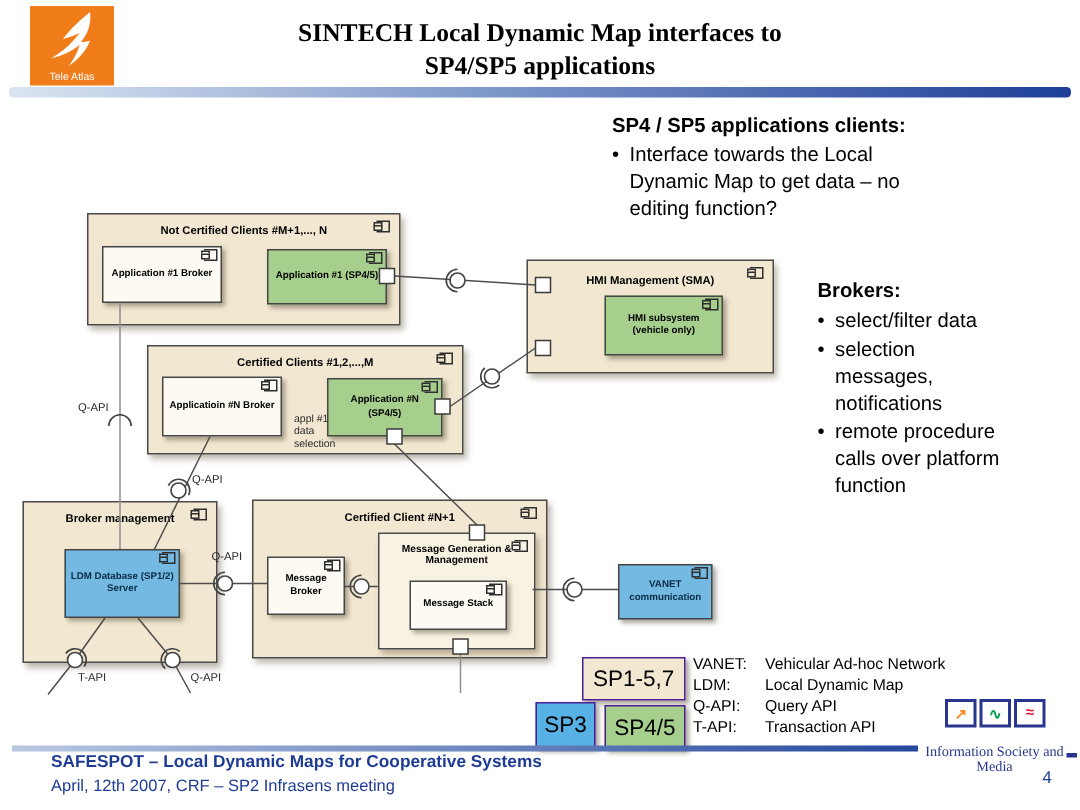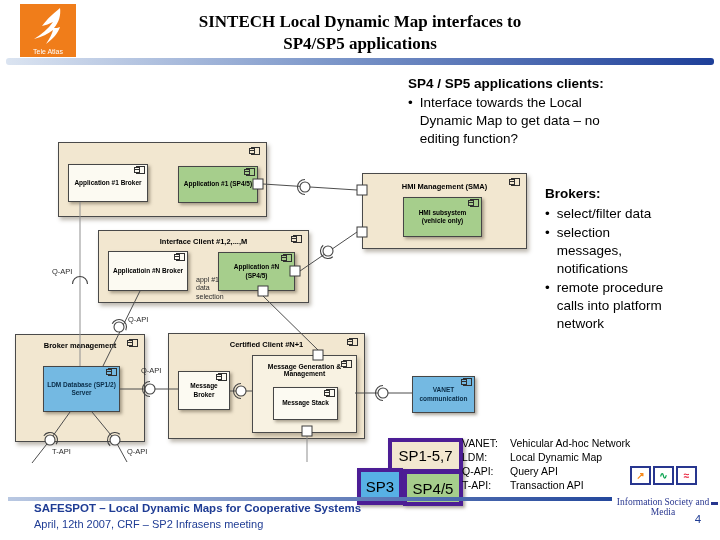--- a/index.html
+++ b/index.html
@@ -46,21 +46,21 @@
   .api{position:absolute;font-size:7.5px;color:#2b2b2b;}
   .conn-note{left:196px;top:276px;width:36px;font-size:7px;line-height:1.2;color:#2b2b2b;}
   .overlay{position:absolute;left:0;top:0;pointer-events:none;}
   .ln{stroke:#4d4d4d;stroke-width:1;}
   .lngray{stroke:#8f8f8f;stroke-width:1;}
   .port{fill:#fff;stroke:#3b3b3b;stroke-width:1;}
   .ball{fill:#fff;stroke:#444;stroke-width:1.1;}
   .sockuse{stroke:#444;stroke-width:1.1;fill:none;}
 
   
-  .spbox{position:absolute;border:4px solid #4c1d95;display:flex;align-items:center;
+  .spbox{position:absolute;border:1px solid #4c1d95;display:flex;align-items:center;
          justify-content:center;font-size:15px;box-shadow:2px 2px 3px rgba(90,80,60,.5);}
   .legend{left:462px;top:436px;width:210px;font-size:10.5px;}
   .lrow{display:grid;grid-template-columns:48px auto;line-height:14px;}
 
   
   .fbar{left:8px;top:497px;width:604px;height:4px;
         background:linear-gradient(to right,#b9c8e2,#24489c);}
   .f1{left:34px;top:502px;font-size:11.5px;font-weight:bold;color:#1f3c94;}
   .f2{left:34px;top:518px;font-size:11px;color:#1f3c94;}
   .page{left:688px;top:513px;width:20px;text-align:center;font-size:11.5px;color:#1f3c94;}
@@ -91,33 +91,34 @@
 
   <div class="abs note-head clients-head">SP4 / SP5 applications clients:</div>
   <div class="abs clients-bullets">
     <div class="bullet">Interface towards the Local Dynamic Map to get data – no editing function?</div>
   </div>
 
   <div class="abs note-head brokers-head">Brokers:</div>
   <div class="abs brokers-bullets">
     <div class="bullet">select/filter data</div>
     <div class="bullet">selection messages, notifications</div>
-    <div class="bullet">remote procedure calls into platform network</div>
+    <div class="bullet">remote procedure calls over platform function</div>
   </div>
 
   <div class="gbox" style="left:58px;top:142px;width:207px;height:73px;">
+    <div class="gtitle">Not Certified Clients #M+1,..., N</div>
     <span class="cicon gi"></span>
   </div>
 
   <div class="gbox" style="left:98px;top:230px;width:209px;height:71px;">
-    <div class="gtitle">Interface Client #1,2,...,M</div>
-    <span class="cicon gi"></span>
-  </div>
-
-  <div class="gbox" style="left:362px;top:173px;width:163px;height:74px;">
+    <div class="gtitle">Certified Clients #1,2,...,M</div>
+    <span class="cicon gi"></span>
+  </div>
+
+  <div class="gbox" style="left:351px;top:173px;width:163px;height:74px;">
     <div class="gtitle" style="top:8px;">HMI Management (SMA)</div>
     <span class="cicon gi"></span>
   </div>
 
   <div class="gbox" style="left:15px;top:334px;width:128px;height:106px;">
     <div class="gtitle">Broker management</div>
     <span class="cicon gi"></span>
   </div>
 
   <div class="gbox" style="left:168px;top:333px;width:195px;height:104px;">

